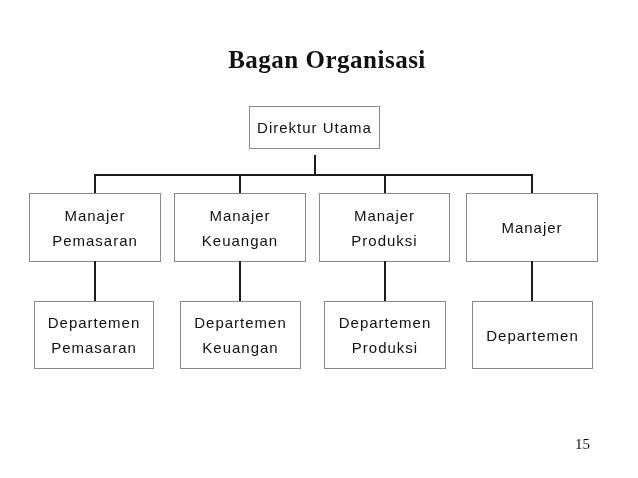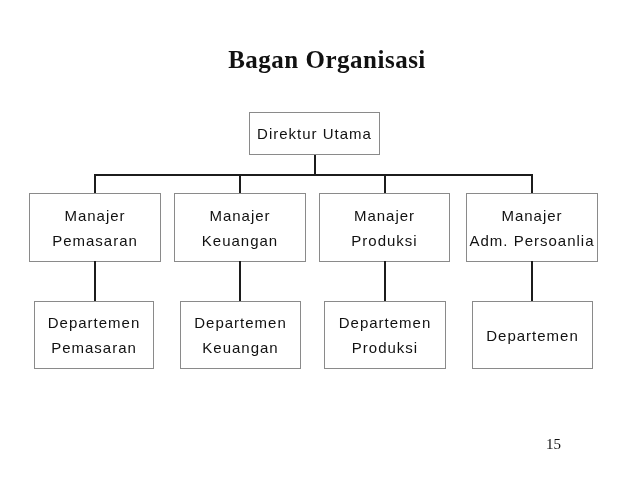--- a/index.html
+++ b/index.html
@@ -45,27 +45,27 @@
     white-space: nowrap;
   }
   .node span { display: block; }
   .line {
     position: absolute;
     background: var(--connector, #1c1c1c);
   }
   .page-number {
     position: absolute;
     top: 436px;
-    left: 546px;
+    left: 575px;
     font-family: "Liberation Serif", serif;
     font-size: 15px;
     color: var(--text, #111111);
   }
   
-  .n-root { left: 249px; top: 112px; width: 131px; height: 43px; }
+  .n-root { left: 249px; top: 106px; width: 131px; height: 43px; }
   .n-m1 { left: 29px;  top: 193px; width: 132px; height: 69px; }
   .n-m2 { left: 174px; top: 193px; width: 132px; height: 69px; }
   .n-m3 { left: 319px; top: 193px; width: 131px; height: 69px; }
   .n-m4 { left: 466px; top: 193px; width: 132px; height: 69px; }
   .n-d1 { left: 34px;  top: 301px; width: 120px; height: 68px; }
   .n-d2 { left: 180px; top: 301px; width: 121px; height: 68px; }
   .n-d3 { left: 324px; top: 301px; width: 122px; height: 68px; }
   .n-d4 { left: 472px; top: 301px; width: 121px; height: 68px; }
   
   .l-root-v { left: 314px; top: 155px; width: 2px; height: 20px; }
@@ -106,21 +106,20 @@
     <div class="node n-m2">
       <span>Manajer</span>
       <span>Keuangan</span>
     </div>
     <div class="node n-m3">
       <span>Manajer</span>
       <span>Produksi</span>
     </div>
     <div class="node n-m4">
       <span>Manajer</span>
-      <span>Adm. Persoanlia</span>
     </div>
 
     <div class="line l-md1"></div>
     <div class="line l-md2"></div>
     <div class="line l-md3"></div>
     <div class="line l-md4"></div>
 
     <div class="node n-d1">
       <span>Departemen</span>
       <span>Pemasaran</span>

